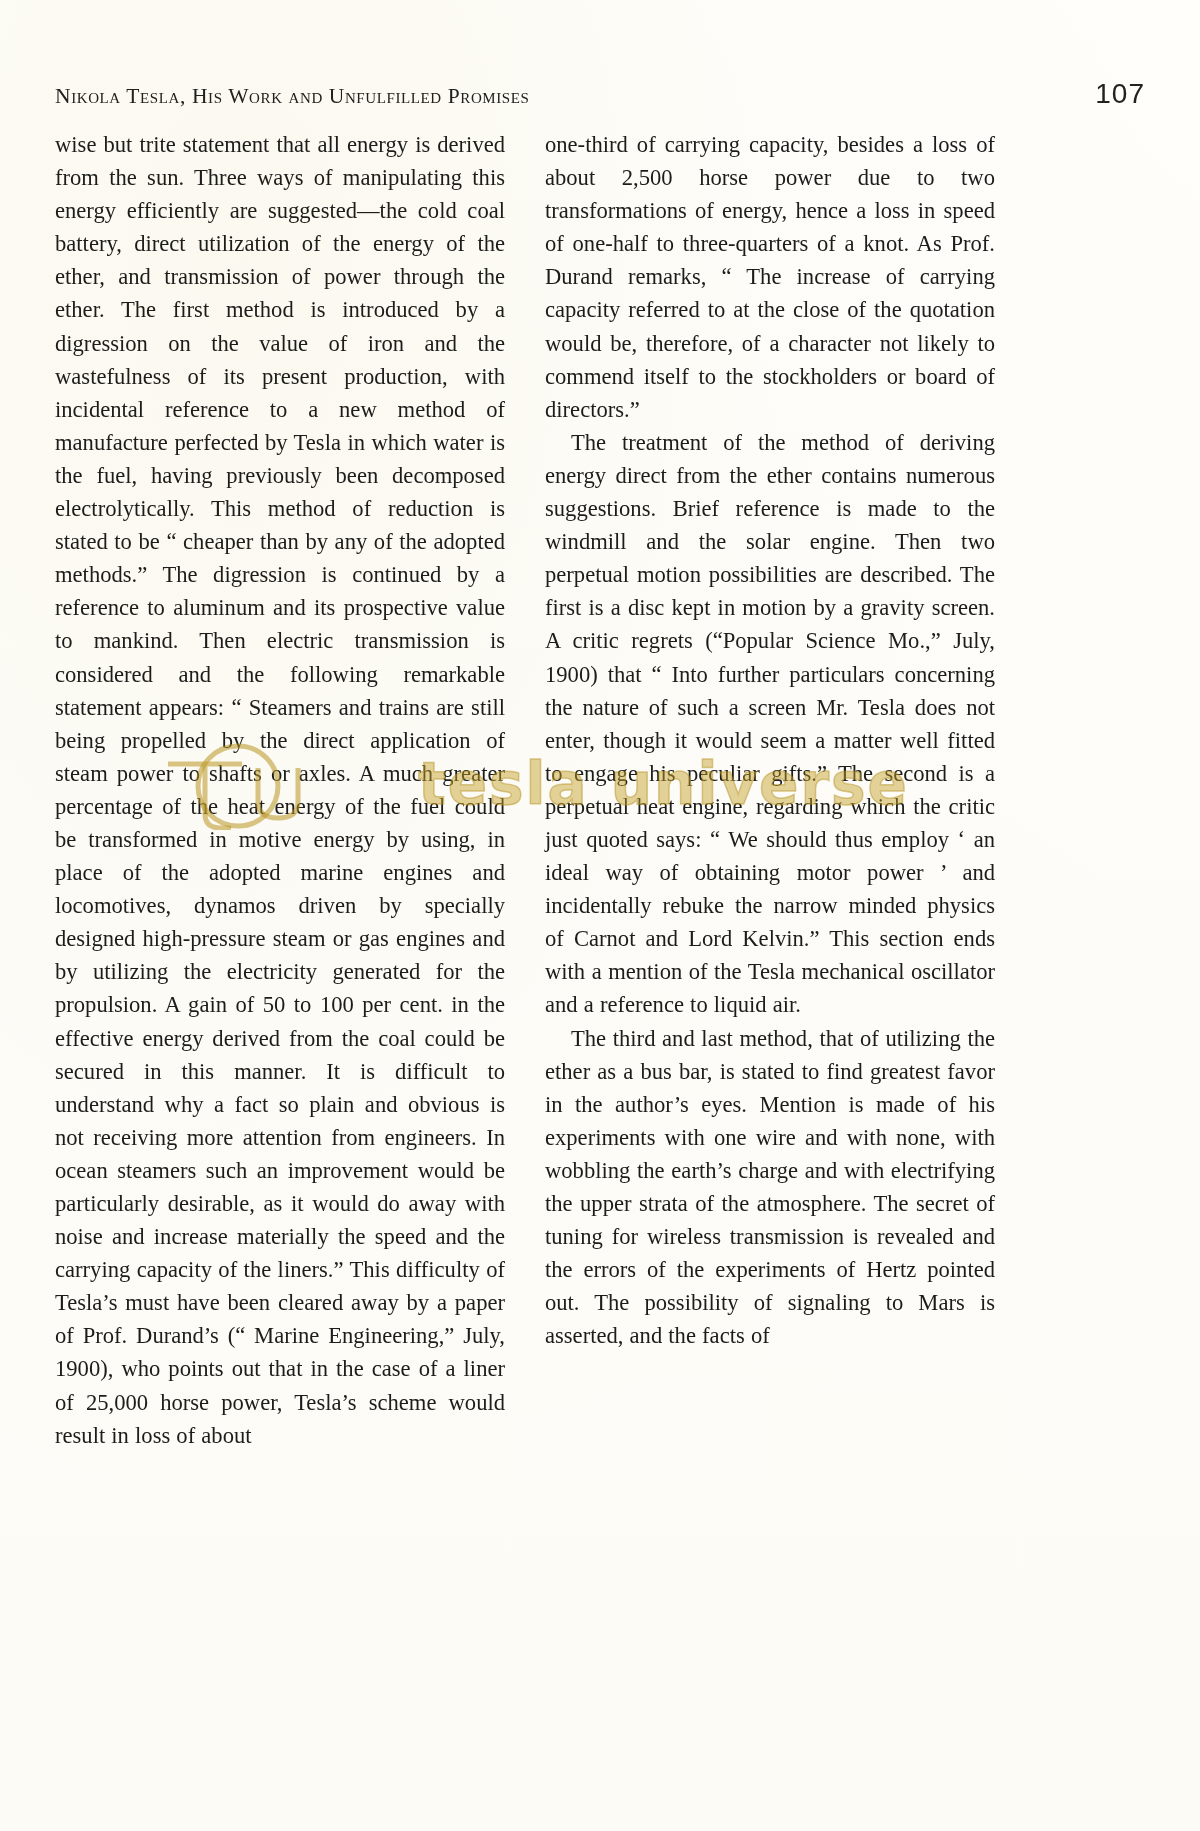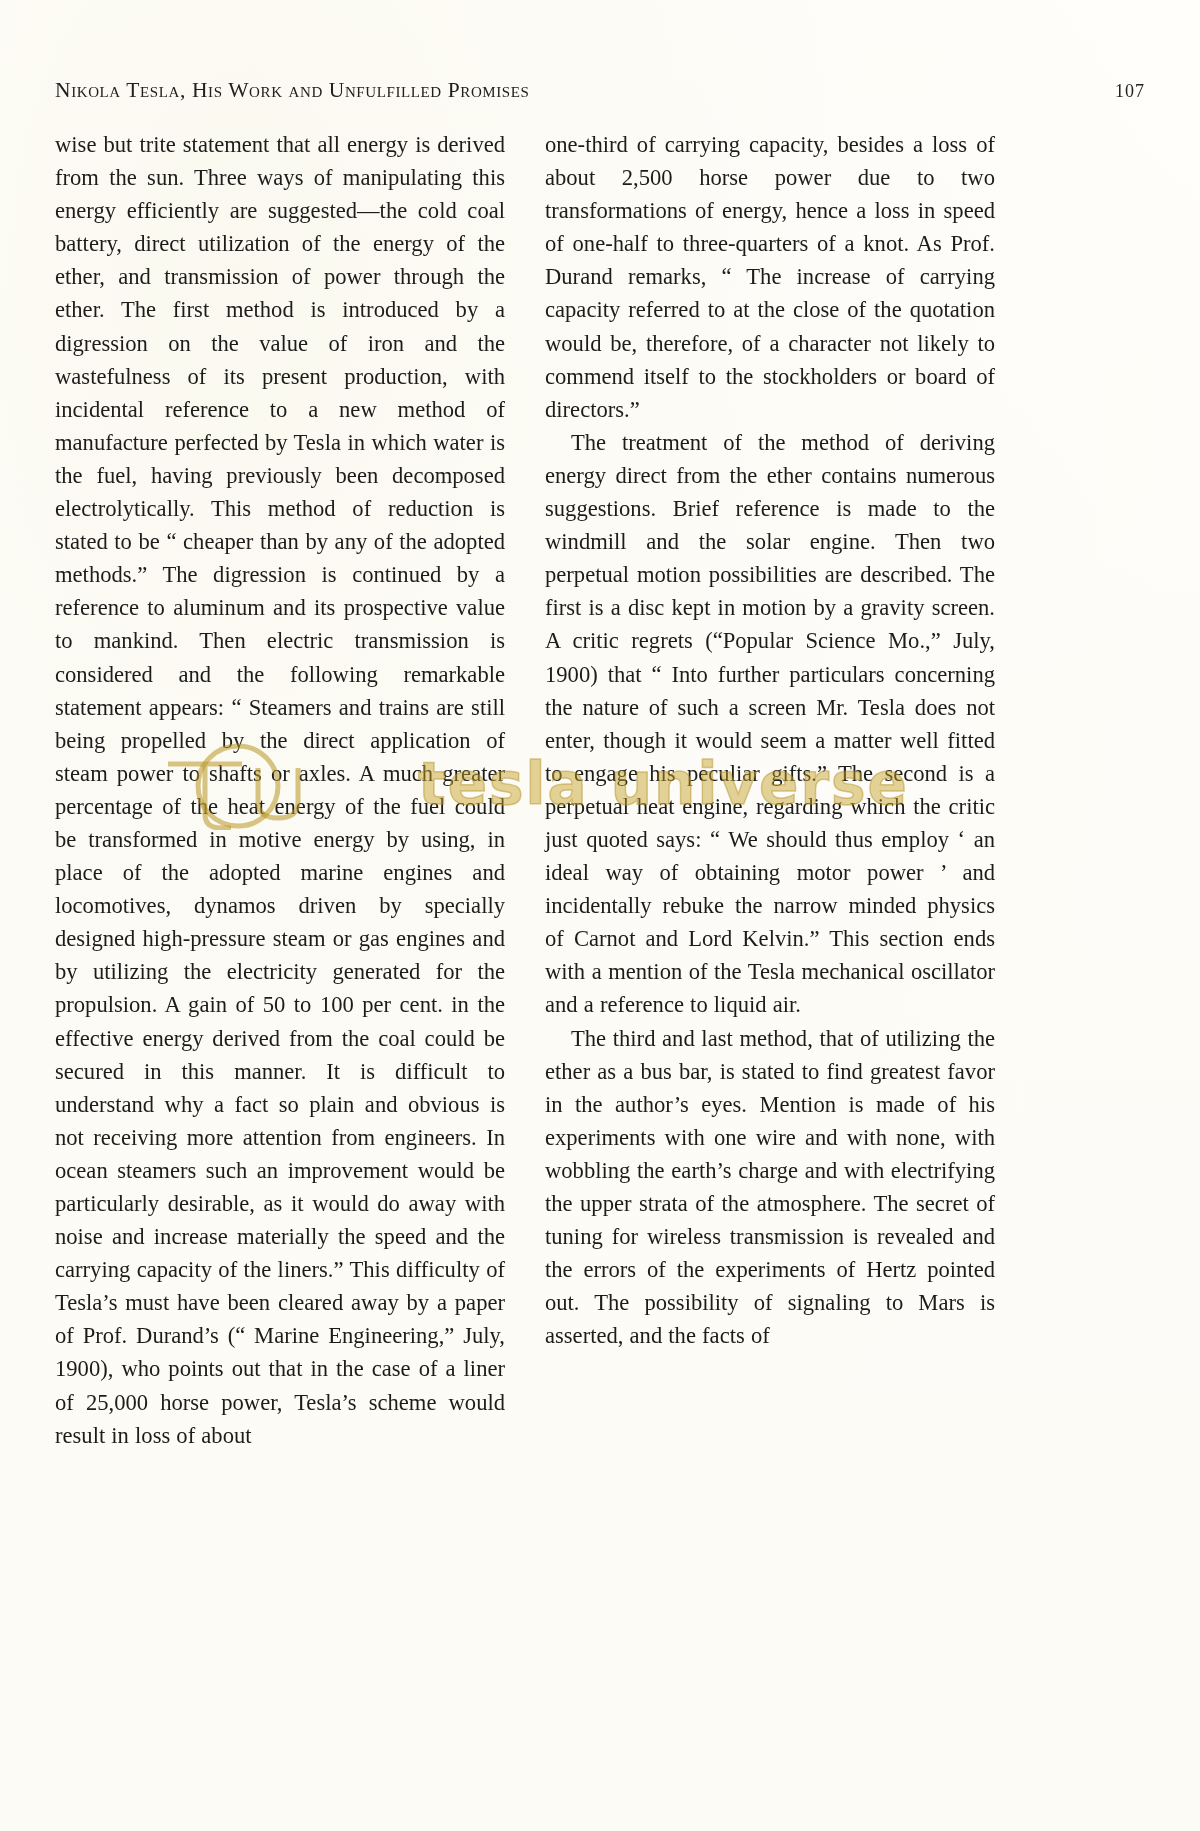--- a/index.html
+++ b/index.html
@@ -49,24 +49,24 @@
   .head-title {
     font-family: "Liberation Serif", serif;
     font-size: 21.5px;
     letter-spacing: 0.6px;
     color: #20201e;
     font-variant: small-caps;
     text-transform: none;
     white-space: nowrap;
   }
   .page-number {
-    font-size: 18px;
+    font-size: 28px;
     color: #23221f;
     letter-spacing: 1px;
-    font-family: Liberation Serif, serif;
+    font-family: Liberation Sans, sans-serif;
   }
   .columns {
     position: absolute;
     left: 55px;
     top: 128px;
     width: 1090px;
     display: flex;
     gap: 40px;
   }
   .col {

